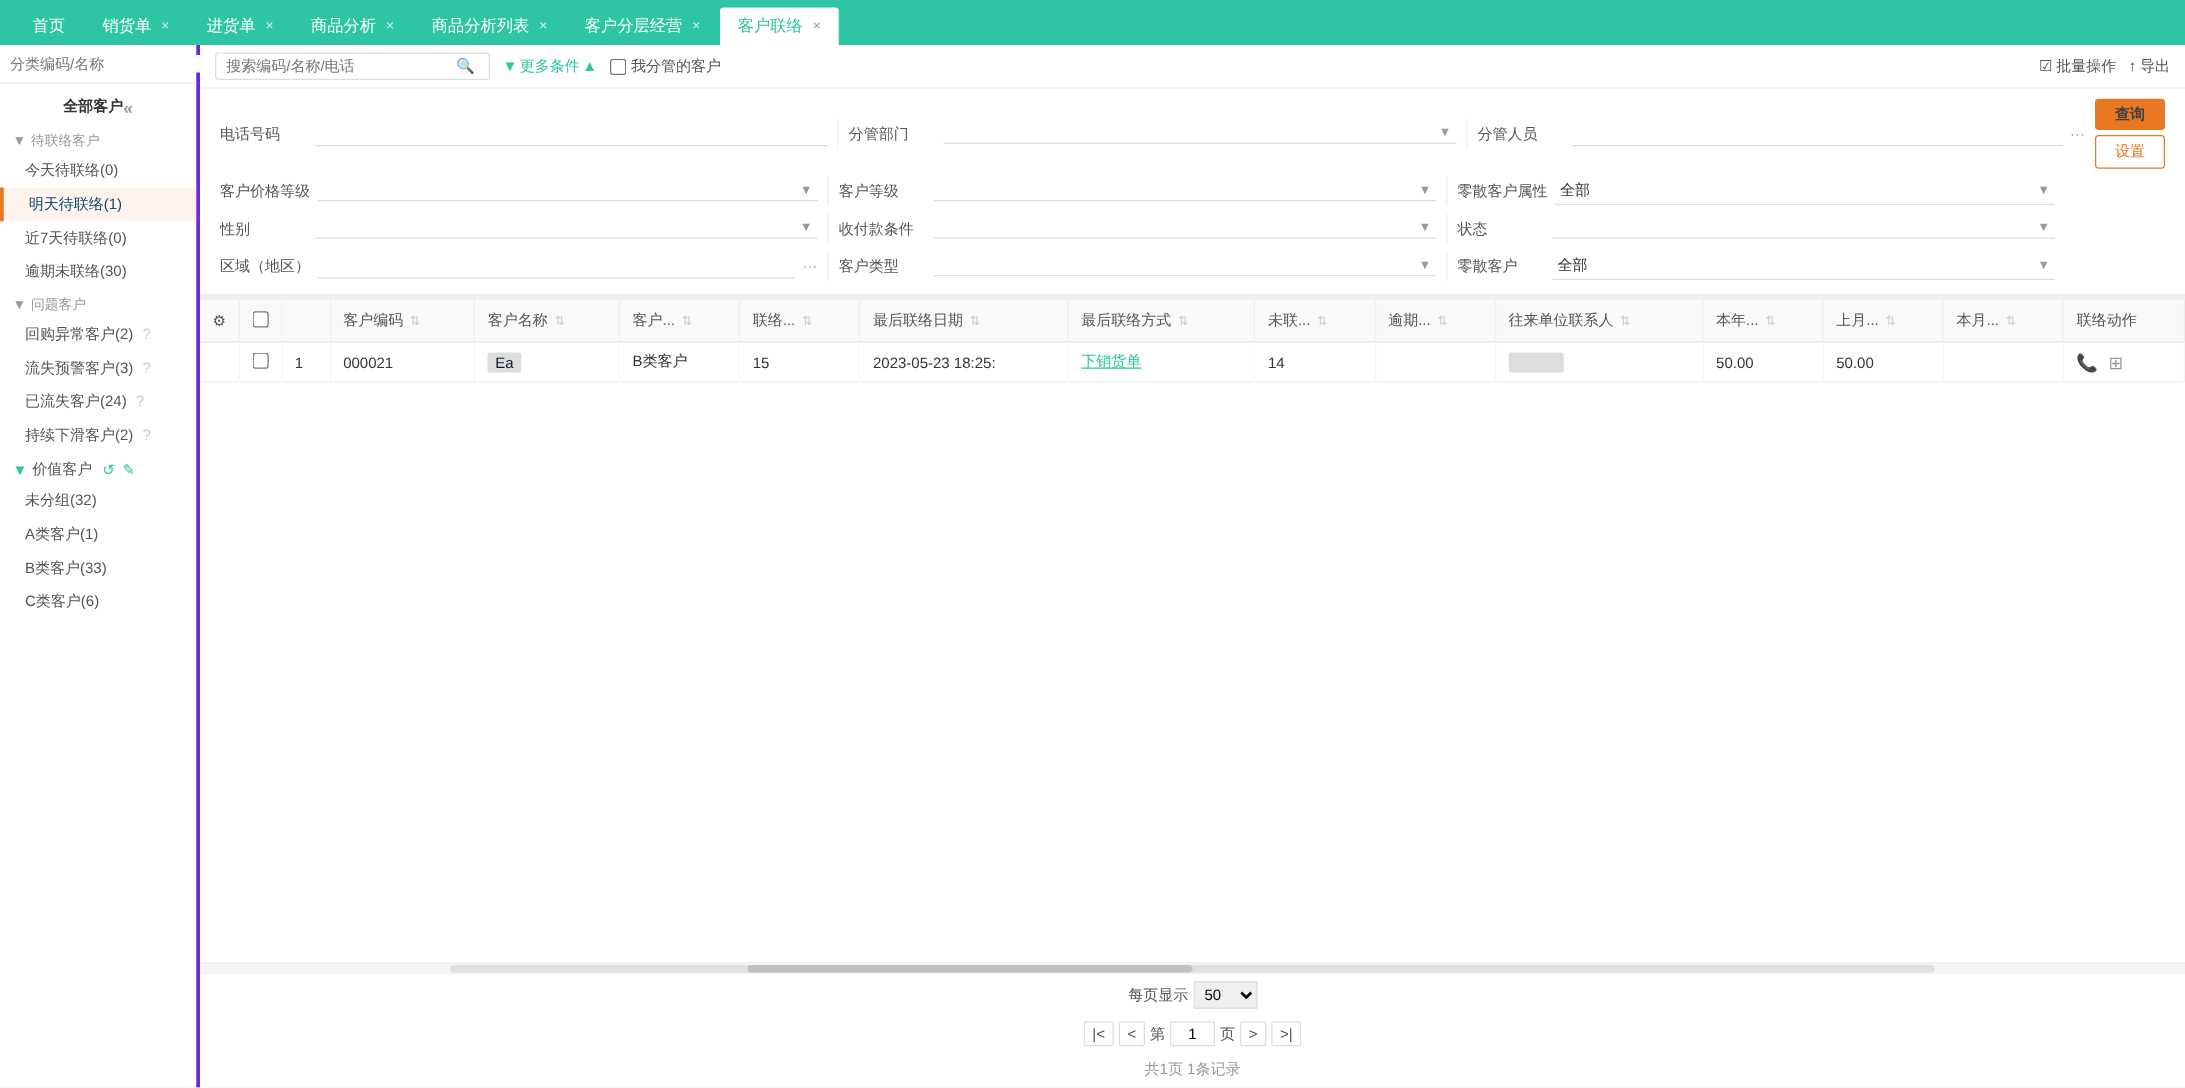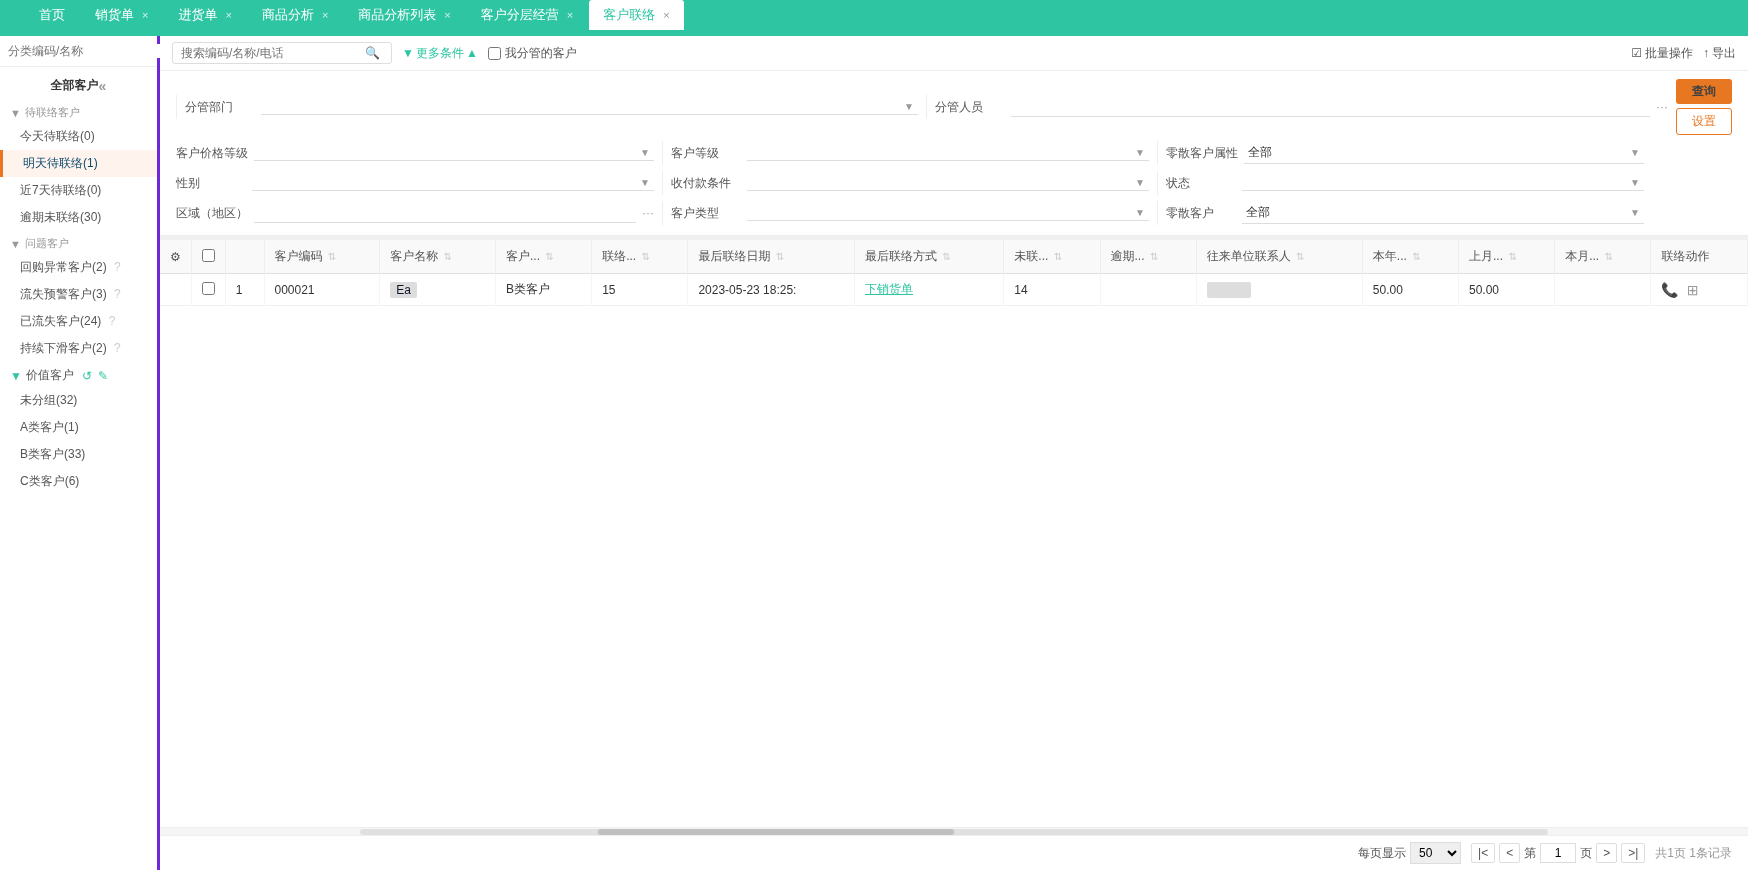--- a/index.html
+++ b/index.html
@@ -3,22 +3,22 @@
   <meta charset="utf-8">
   <style>
     * { box-sizing: border-box; margin: 0; padding: 0; }
     body { font-family: "Microsoft YaHei", Arial, sans-serif; font-size: 12px; background: #f5f5f5; color: #333; }
 
     
     .top-nav {
       background: #2dc5a2;
       height: 36px;
       display: flex;
-      align-items: flex-start;
-      padding: 0 25px;
+      align-items: flex-end;
+      padding: 0 12px;
       gap: 2px;
     }
     .nav-item {
       padding: 6px 14px;
       color: #fff;
       cursor: pointer;
       font-size: 13px;
       border-radius: 3px 3px 0 0;
       white-space: nowrap;
       display: flex;
@@ -297,20 +297,21 @@
     .table-footer {
       background: #fff;
       border-top: 1px solid #eee;
       padding: 6px 16px;
       display: flex;
       align-items: center;
       justify-content: flex-end;
       gap: 10px;
       font-size: 12px;
       color: #555;
+      flex-direction: column;
     }
     .per-page-select {
       display: flex;
       align-items: center;
       gap: 4px;
     }
     .per-page-select select {
       border: 1px solid #ddd;
       padding: 2px 4px;
       font-size: 12px;
@@ -494,20 +495,24 @@
         <div class="export-btn">
           <span>↑</span>
           <span>导出</span>
         </div>
       </div>
     </div>
 
     <div class="advanced-filter">
 
       <div class="filter-row">
+        <div class="filter-field">
+          <span class="filter-label">电话号码</span>
+          <input class="filter-input" type="text" style="">
+        </div>
         <div class="filter-divider"></div>
         <div class="filter-field">
           <span class="filter-label">分管部门</span>
           <div class="filter-select">
             <span></span>
             <span class="filter-select-arrow">▼</span>
           </div>
         </div>
         <div class="filter-divider"></div>
         <div class="filter-field">

